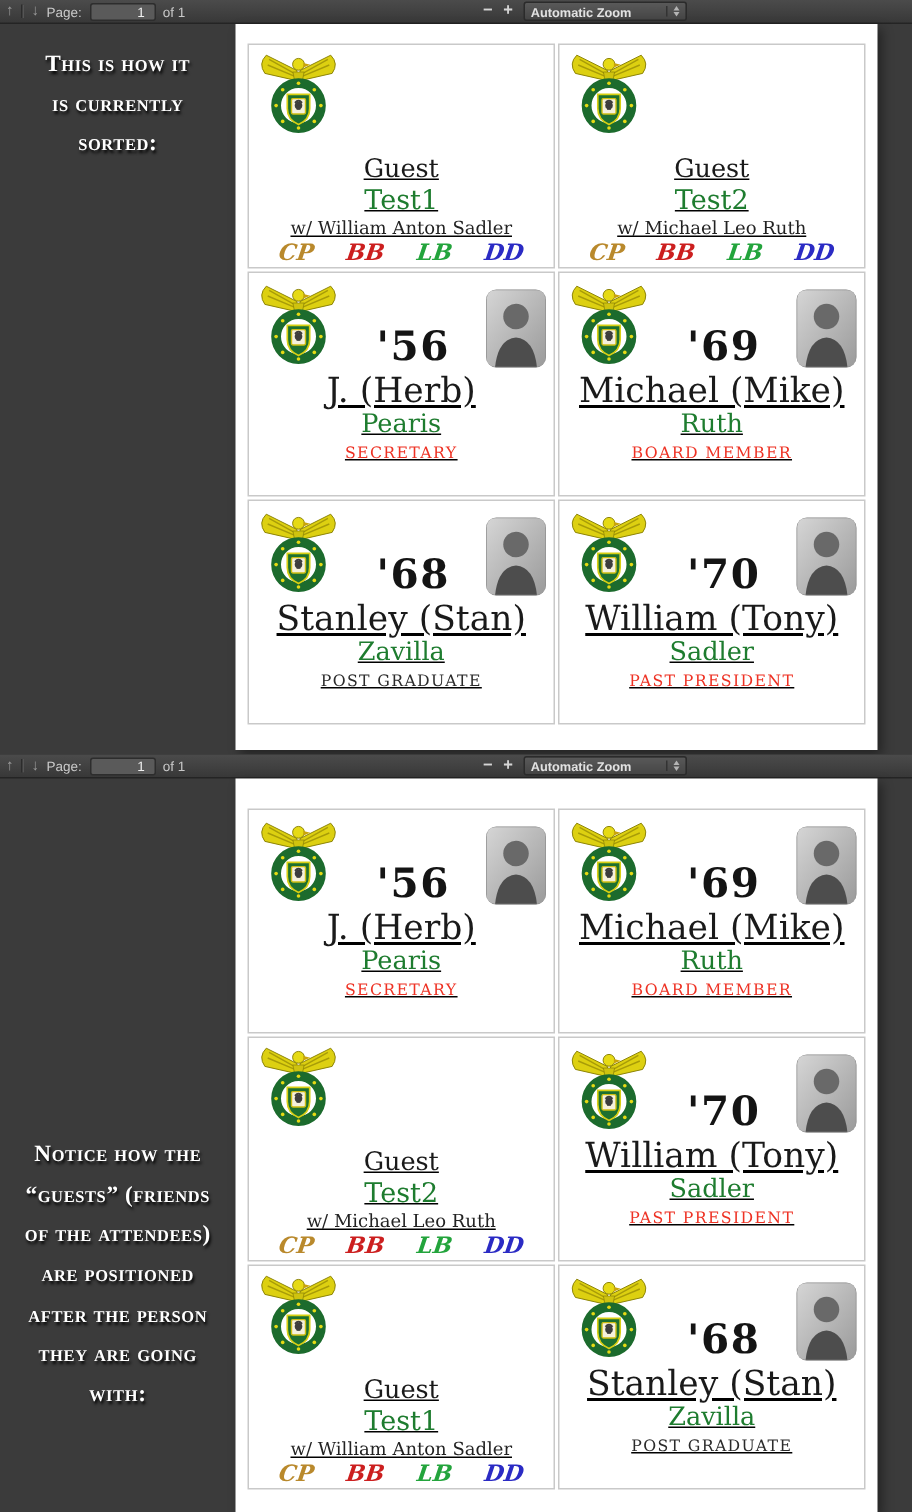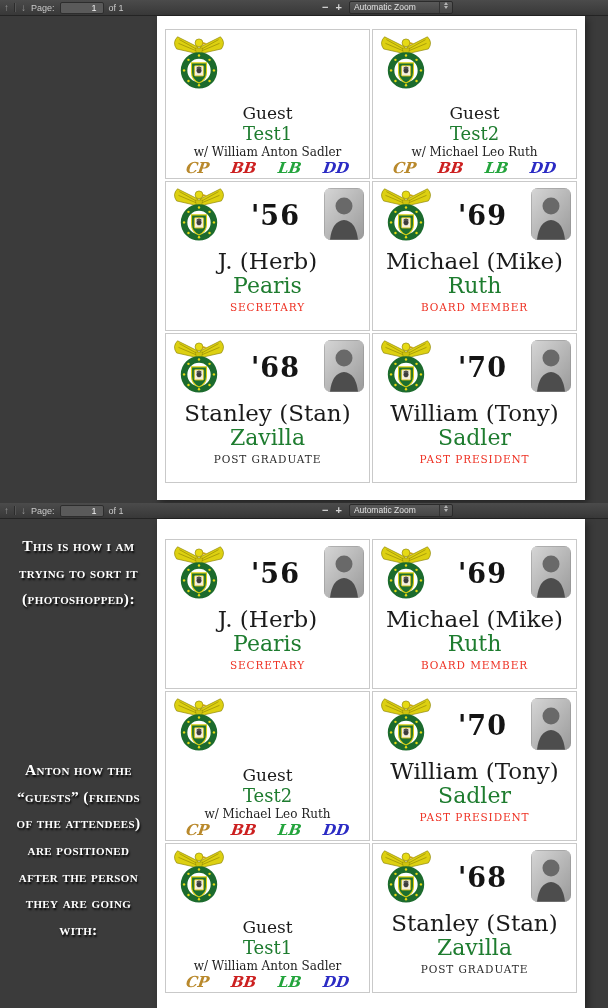--- a/index.html
+++ b/index.html
@@ -15,23 +15,23 @@
            padding:0 4px;gap:5px;font-size:9px;color:#cfcfcf;}
   .tb-arrow{color:#9a9a9a;font-size:10px;line-height:10px;cursor:default;font-weight:bold;}
   .tb-sep{width:1px;height:9px;background:#2c2c2c;border-right:1px solid #555;}
   .tb-label{font-size:9px;color:#c9c9c9;}
   .page-input{width:34px;height:10px;background:#5a5a5a;border:1px solid #2d2d2d;
               border-radius:2px;color:#f0f0f0;font-size:9px;text-align:right;
               padding:0 6px 0 2px;font-family:"Liberation Sans",sans-serif;}
   .tb-right{position:absolute;left:322px;top:0;height:15px;display:flex;
             align-items:center;gap:7px;}
   .zoom-btn{color:#d5d5d5;font-size:11px;font-weight:bold;line-height:11px;cursor:default;}
-  .zoom-select{display:flex;gap:23px;height:11px;
+  .zoom-select{display:flex;align-items:center;gap:23px;height:11px;
                background:linear-gradient(#595959,#454545);border:1px solid #2b2b2b;
-               border-radius:2px;padding:0 4px;font-size:8.5px;color:#e2e2e2;}
+               border-radius:2px;padding:0 4px;font-size:8.5px;color:#e2e2e2;font-weight:bold;}
   .caret-wrap{display:flex;flex-direction:column;gap:1px;border-left:1px solid #333;
               padding-left:4px;}
   .caret-up{width:0;height:0;border-left:2.5px solid transparent;
             border-right:2.5px solid transparent;border-bottom:3px solid #b5b5b5;}
   .caret-down{width:0;height:0;border-left:2.5px solid transparent;
               border-right:2.5px solid transparent;border-top:3px solid #b5b5b5;}
 
   
   .note{position:absolute;left:0;width:157px;text-align:center;color:#ffffff;
         font:bold 15.5px/1.72 "Liberation Serif",serif;font-variant:small-caps;
@@ -48,33 +48,33 @@
   #viewer2 .page{top:16px;height:489px;}
   .badge-grid{position:absolute;left:8px;width:412px;display:grid;
               grid-template-columns:205px 205px;gap:2px;}
   #viewer1 .badge-grid{top:13px;}
   #viewer2 .badge-grid{top:20px;}
 
   
   .badge{height:150px;border:1px solid #c9c9c9;background:#fff;box-sizing:border-box;
          display:flex;flex-direction:column;padding:3px 5px;overflow:hidden;
          font-family:"DejaVu Serif",serif;}
-  .badge-top{display:flex;height:60px;}
+  .badge-top{display:flex;height:60px;align-items:flex-end;}
   .crest{width:56px;height:58px;flex:0 0 56px;}
   .crest svg{width:100%;height:100%;display:block;}
   .year{flex:1;text-align:center;font-weight:bold;font-size:27px;line-height:1;
         color:#141414;margin-top:17px;letter-spacing:1px;}
   .photo{width:40px;height:52px;flex:0 0 40px;margin-top:3px;}
   .photo svg{width:100%;height:100%;display:block;border-radius:7px;}
-  .names{text-align:center;}
+  .names{text-align:center;text-decoration:underline;}
   .alum .names{margin-top:3px;}
   .guest .names{margin-top:13px;}
   .line1{font-size:17px;color:#1a1a1a;line-height:1.15;}
   .alum .line1{font-size:23px;}
-  .surname{font-size:22px;line-height:1.08;}
+  .surname{font-size:17px;line-height:1.08;}
   .guest .surname{font-size:18px;}
   .withline{font-size:12px;color:#222;margin-top:2px;}
   .role{font-size:10.5px;letter-spacing:.9px;margin-top:3px;}
   .initials{margin-top:auto;display:flex;justify-content:space-around;
             padding:0 4px 3px;font-style:italic;font-weight:bold;font-size:15px;
             transform:skewX(-8deg);}
 </style>
 </head>
 <body>
 
@@ -93,20 +93,23 @@
         <span class="zoom-btn">+</span>
         <div class="zoom-select">
           <span>Automatic Zoom</span>
           <span class="caret-wrap">
             <span class="caret-up"></span>
               <span class="caret-down"></span>
           </span>
         </div>
       </div>
     </div>
+    <div class="note" id="note-a">This is how it
+is currently
+sorted:</div>
     <div class="page">
       <div class="badge-grid">
           <div class="badge guest">
             <div class="badge-top">
               <span class="crest">
                 <svg viewBox="0 0 60 60" xmlns="http://www.w3.org/2000/svg">
  <path d="M29,14 L7,3 Q1,9 6,16 L28,21 Z" fill="#ddd011" stroke="#8a8206" stroke-width="0.7"></path>
  <path d="M31,14 L53,3 Q59,9 54,16 L32,21 Z" fill="#ddd011" stroke="#8a8206" stroke-width="0.7"></path>
  <path d="M9,6 L27,16 M8,10 L27,18" stroke="#a89c08" stroke-width="1" fill="none"></path>
  <path d="M51,6 L33,16 M52,10 L33,18" stroke="#a89c08" stroke-width="1" fill="none"></path>
@@ -409,24 +412,21 @@
         <span class="zoom-btn">+</span>
         <div class="zoom-select">
           <span>Automatic Zoom</span>
           <span class="caret-wrap">
             <span class="caret-up"></span>
               <span class="caret-down"></span>
           </span>
         </div>
       </div>
     </div>
-    <div class="note" id="note-b">This is how i am
-trying to sort it
-(photoshopped):</div>
-    <div class="note" id="note-c">Anton how the
+    <div class="note" id="note-c">Notice how the
 “guests” (friends
 of the attendees)
 are positioned
 after the person
 they are going
 with:</div>
     <div class="page">
       <div class="badge-grid">
           <div class="badge alum">
             <div class="badge-top">

